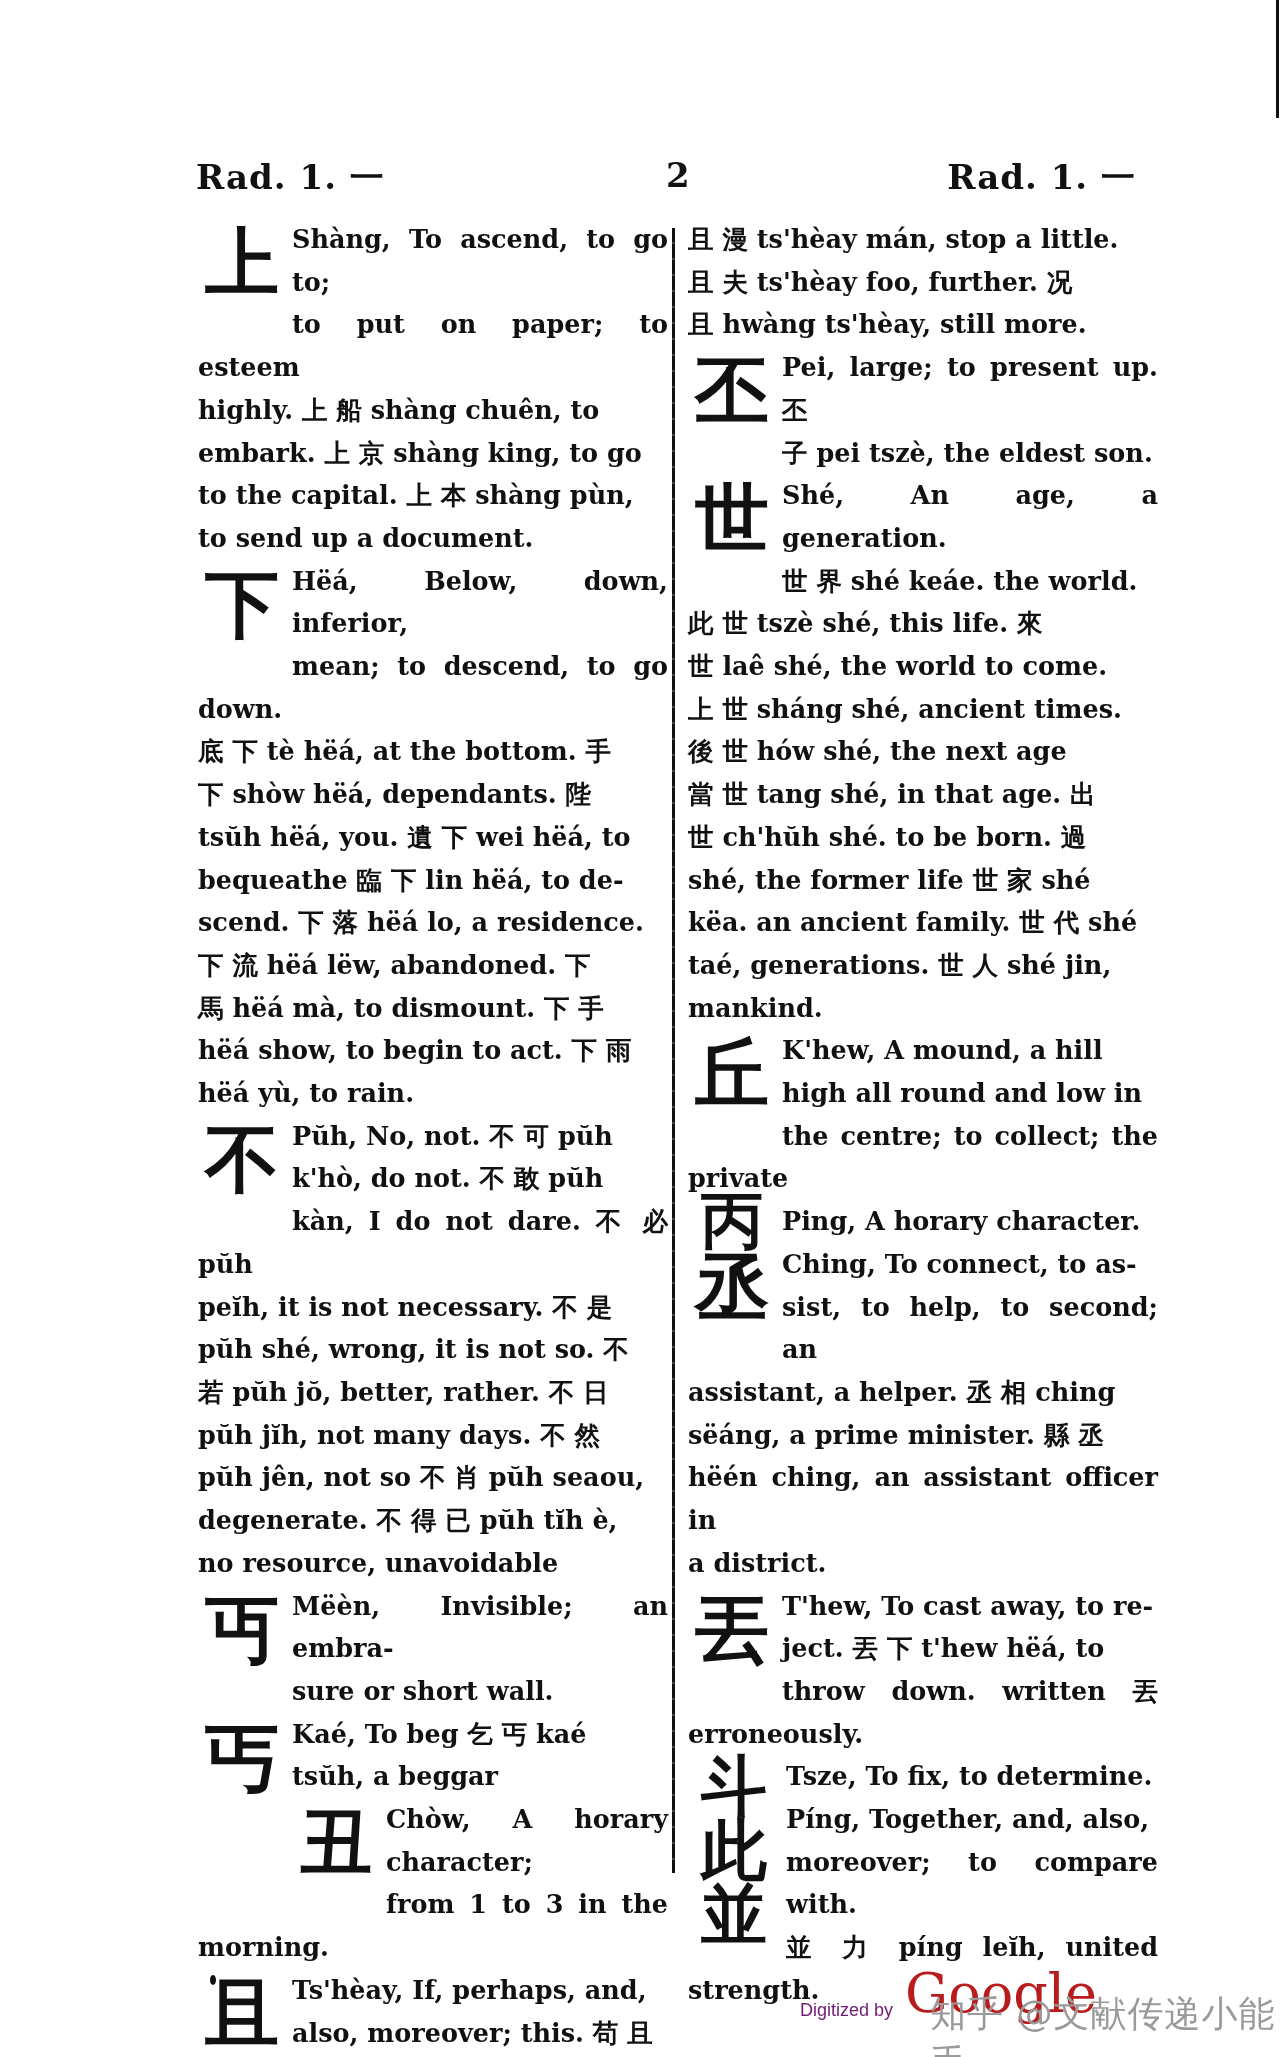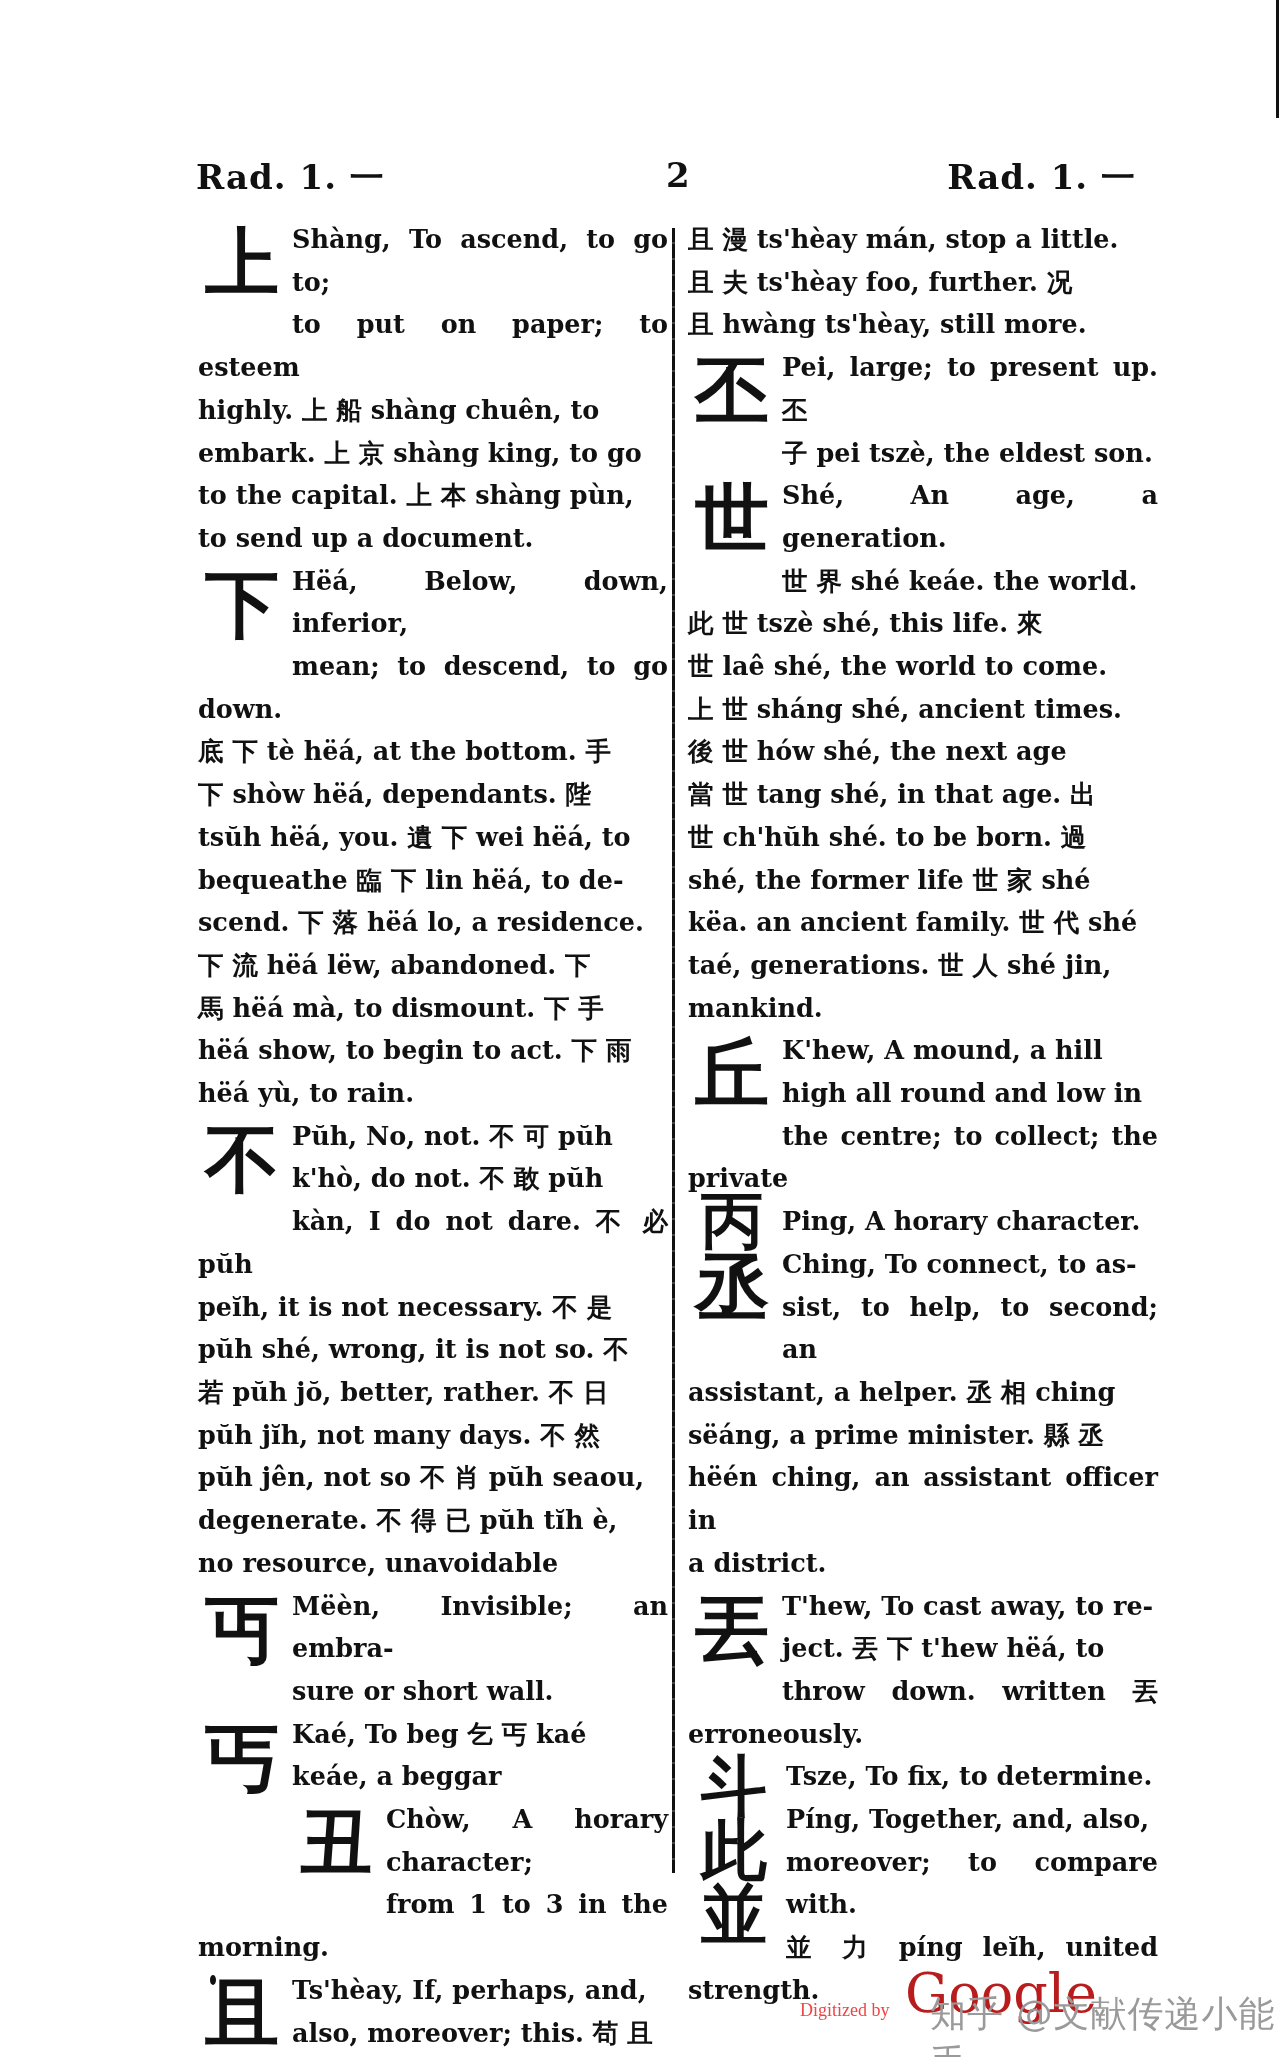--- a/index.html
+++ b/index.html
@@ -38,21 +38,21 @@
   .head-char.single { font-size: 62px; line-height: 42px; height: 42px; margin-top: 0; }
   .stack-group { position: relative; }
   .stack-chars {
     float: left; width: 92px; font-family: "DejaVu Sans", sans-serif; font-weight: bold;
     font-size: 66px; line-height: 64px; text-align: center; margin-right: 6px;
   }
   .watermark {
     position: absolute; left: 800px; top: 1985px; font-family: "DejaVu Sans", sans-serif;
     color: #9a9a9a; font-size: 36px; letter-spacing: 1px;
   }
-  .wm-digitized { position: absolute; left: 800px; top: 2000px; font-family: Liberation Serif, serif; color: #ef4444; font-size: 18px; }
+  .wm-digitized { position: absolute; left: 800px; top: 2000px; font-family: Liberation Sans, sans-serif; color: #701a75; font-size: 18px; }
   .wm-google { position: absolute; left: 905px; top: 1962px; font-family: "DejaVu Serif", serif; color: #b91c1c; font-size: 54px; }
   .speck { position: absolute; left: 210px; top: 1975px; width: 6px; height: 10px; border-radius: 50%; background: #111; }
 </style>
 </head>
 <body>
 
 <div class="page-edge"></div>
 
 <div class="running-head">
   <span class="rh-left">Rad. 1. 一</span>
@@ -100,21 +100,21 @@
     <div>no resource, unavoidable</div>
   </div>
   <div class="entry">
     <div class="head-char">丏</div>
     <div>Mëèn,  Invisible; an embra-</div>
     <div>sure or short wall.</div>
   </div>
   <div class="entry">
     <div class="head-char">丐</div>
     <div>Kaé,  To beg  乞  丐  kaé</div>
-    <div>keáe,  a beggar</div>
+    <div>tsŭh,  a beggar</div>
   </div>
   <div class="entry">
     <div class="head-char">丑</div>
     <div>Chòw,  A horary  character;</div>
     <div>from 1 to 3 in the morning.</div>
   </div>
   <div class="entry">
     <div class="head-char">且</div>
     <div>Ts'hèay,  If,  perhaps,  and,</div>
     <div>also, moreover; this.  苟  且</div>

